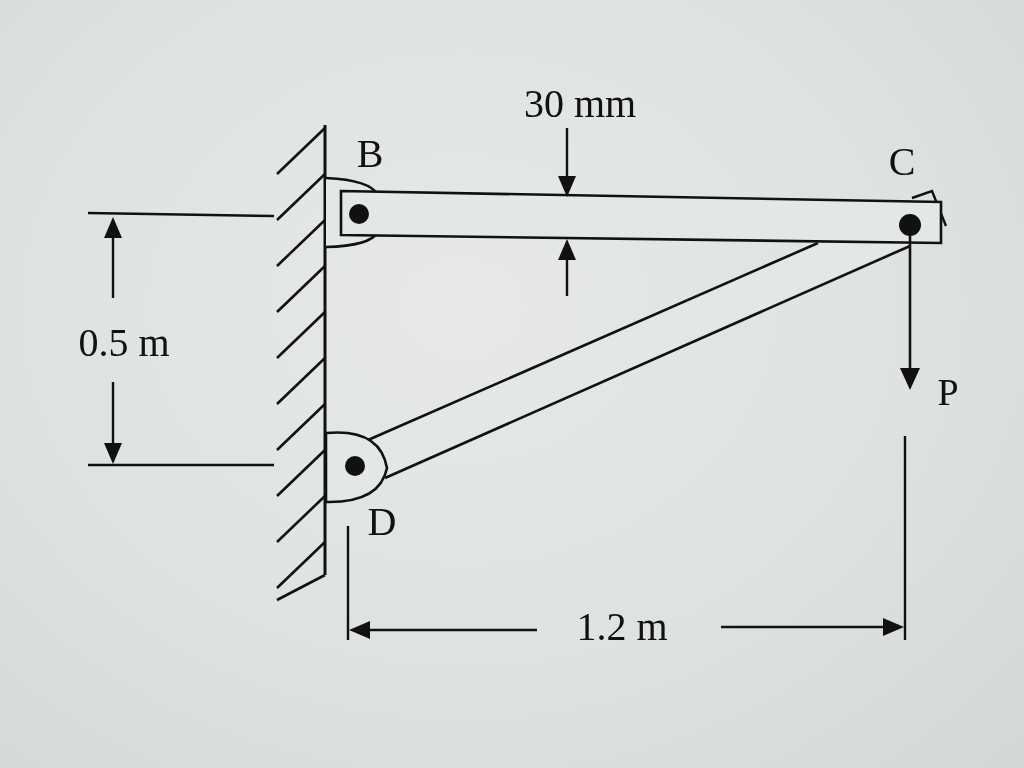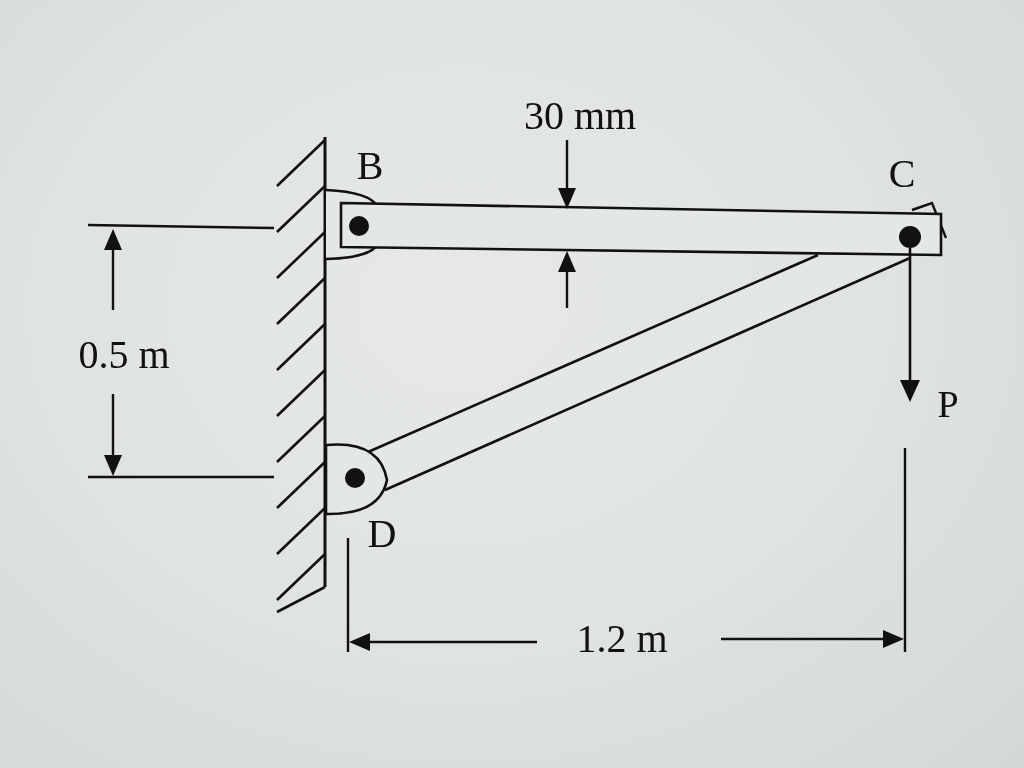--- a/index.html
+++ b/index.html
@@ -1,21 +1,21 @@
 <!DOCTYPE html>
 <html><head>
   <meta charset="utf-8">
   <style>
     html, body { margin: 0; padding: 0; }
     body {
       width: 1024px; height: 768px; overflow: hidden;
       background: radial-gradient(ellipse at 45% 40%, #e6e9e6 0%, #dfe3df 55%, #d3d8d4 100%);
       font-family: "Liberation Serif", serif;
     }
-    #stage { position: absolute; left: 0; top: 12px; width: 1024px; height: 640px; }
+    #stage { position: absolute; left: 0; top: 0; width: 1024px; height: 640px; }
     svg text { font-family: "Liberation Serif", serif; fill: #111; }
   </style>
 </head>
 <body>
 
 <div id="stage">
 <svg width="1024" height="768" viewBox="0 0 1024 768" xmlns="http://www.w3.org/2000/svg">
   <defs>
     <marker id="arrowhead" markerWidth="10" markerHeight="10" refX="9" refY="5" orient="auto" markerUnits="userSpaceOnUse">
       <path d="M0,0 L10,5 L0,10 L3,5 Z" fill="#111"></path>

